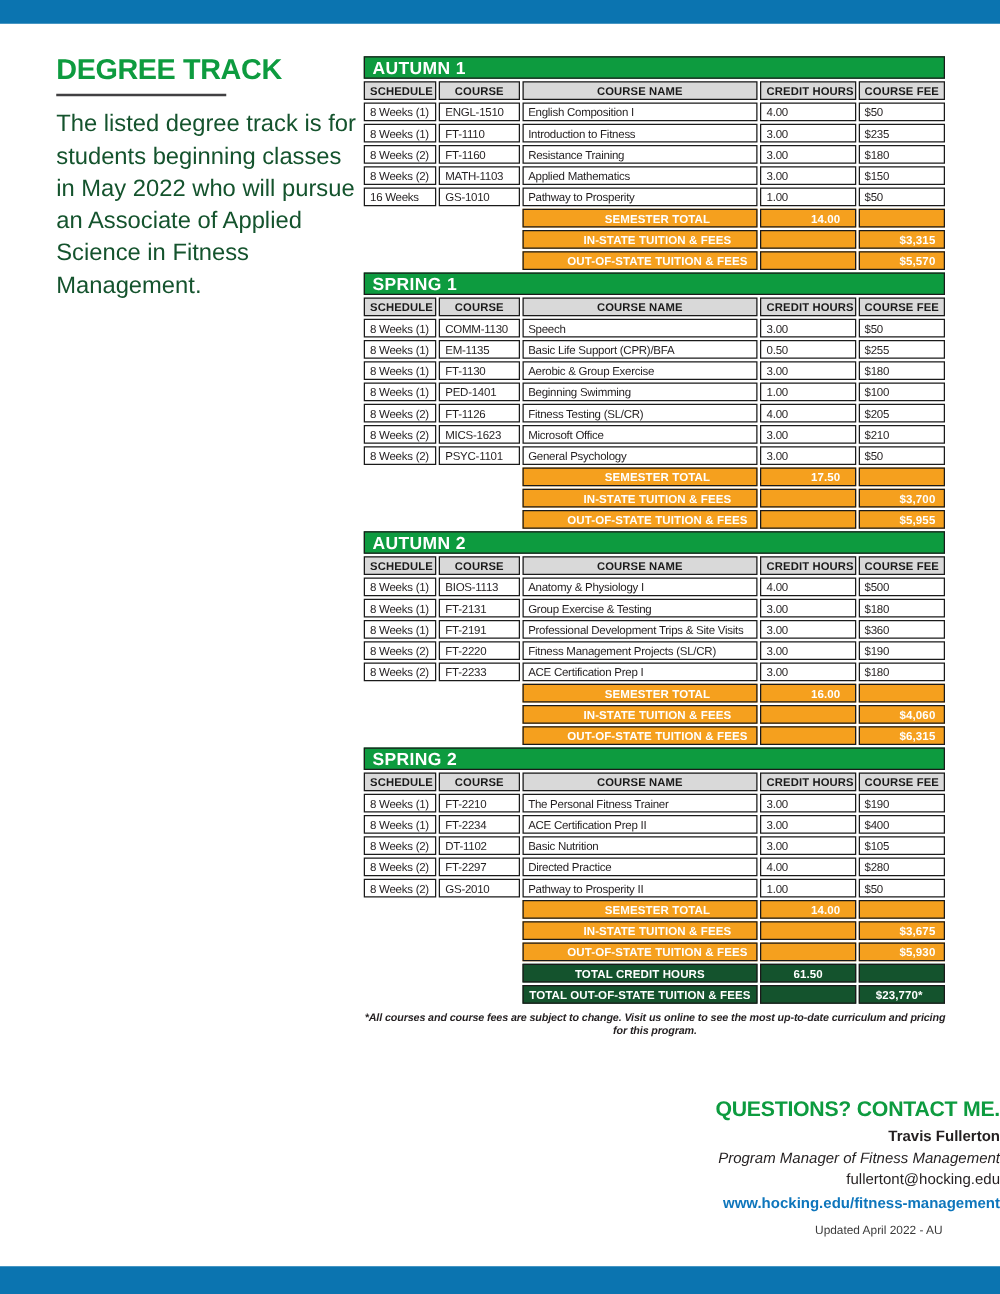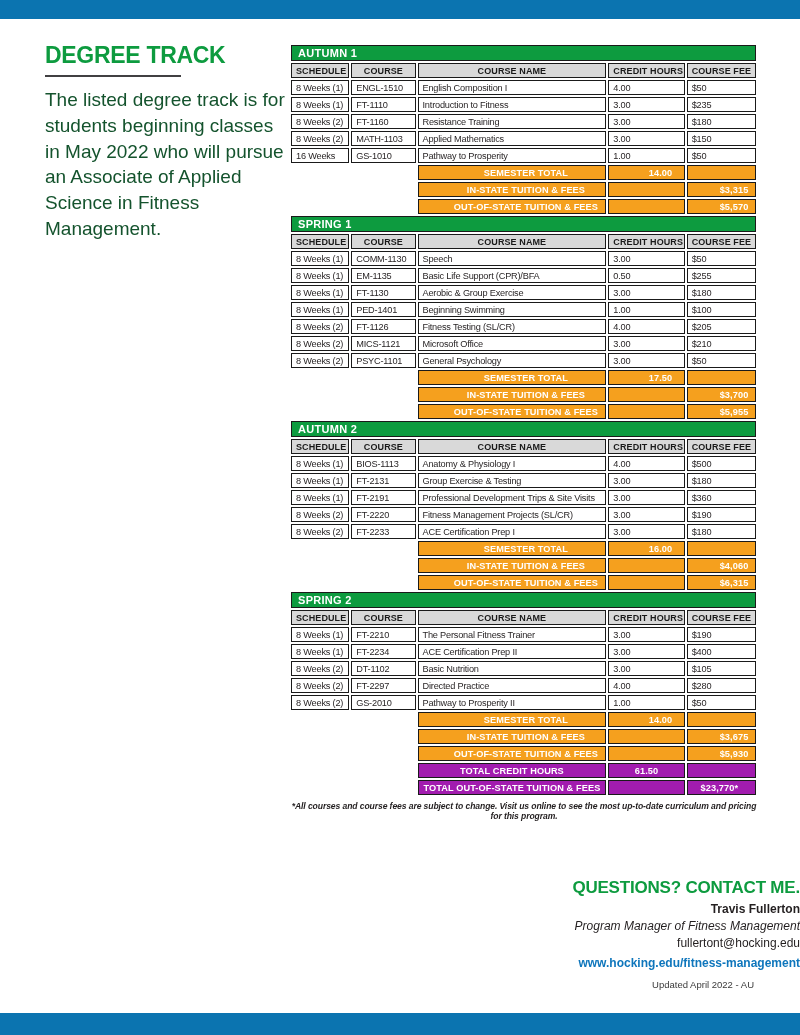--- a/index.html
+++ b/index.html
@@ -39,39 +39,39 @@
   col.c-schedule { width: 58px; }
   col.c-course   { width: 64px; }
   col.c-name     { width: 188px; }
   col.c-credit   { width: 76px; }
   col.c-fee      { width: 69px; }
 
   td, th { height: 15px; padding: 0 4px; overflow: hidden; white-space: nowrap; }
 
   td.section-bar {
     background: #0d9b3f; border: 1px solid #1a1a1a;
-    color: #ffffff; font-weight: 700; font-size: 11px;
+    color: #ffffff; font-weight: 700; font-size: 14px;
     letter-spacing: 0.3px; padding-left: 6px; height: 16px;
   }
   th.col-head {
     background: #d9d9d9; border: 1px solid #1a1a1a;
     color: #1a1a1a; font-weight: 700; font-size: 9px;
     text-align: center; letter-spacing: 0.1px;
   }
   td.cell {
     background: #ffffff; border: 1px solid #1a1a1a;
     font-size: 9.2px; letter-spacing: -0.2px; color: #231f20;
   }
   td.spacer { background: transparent; border: none; }
   td.sum {
     border: 1px solid #1a1a1a; color: #ffffff; font-weight: 700;
     font-size: 9.2px; letter-spacing: 0.1px;
   }
   td.sum.orange { background: #f5a01e; padding-left: 32px; }
-  td.sum.blue   { background: #a21caf; text-align: center; }
+  td.sum.blue   { background: #14532d; text-align: center; }
   td.sum-label  { text-align: center; }
   td.sum-credit { text-align: center; }
   td.sum-fee    { text-align: right; padding-right: 8px; }
 
   .footnote {
     margin-top: 4px; text-align: center;
     font-size: 8.6px; font-style: italic; font-weight: 700;
     color: #231f20; letter-spacing: -0.1px;
   }
 
@@ -218,21 +218,21 @@
         </tr>
         <tr>
           <td class="cell">8 Weeks (2)</td>
           <td class="cell">FT-1126</td>
           <td class="cell">Fitness Testing (SL/CR)</td>
           <td class="cell">4.00</td>
           <td class="cell">$205</td>
         </tr>
         <tr>
           <td class="cell">8 Weeks (2)</td>
-          <td class="cell">MICS-1121</td>
+          <td class="cell">MICS-1623</td>
           <td class="cell">Microsoft Office</td>
           <td class="cell">3.00</td>
           <td class="cell">$210</td>
         </tr>
         <tr>
           <td class="cell">8 Weeks (2)</td>
           <td class="cell">PSYC-1101</td>
           <td class="cell">General Psychology</td>
           <td class="cell">3.00</td>
           <td class="cell">$50</td>

